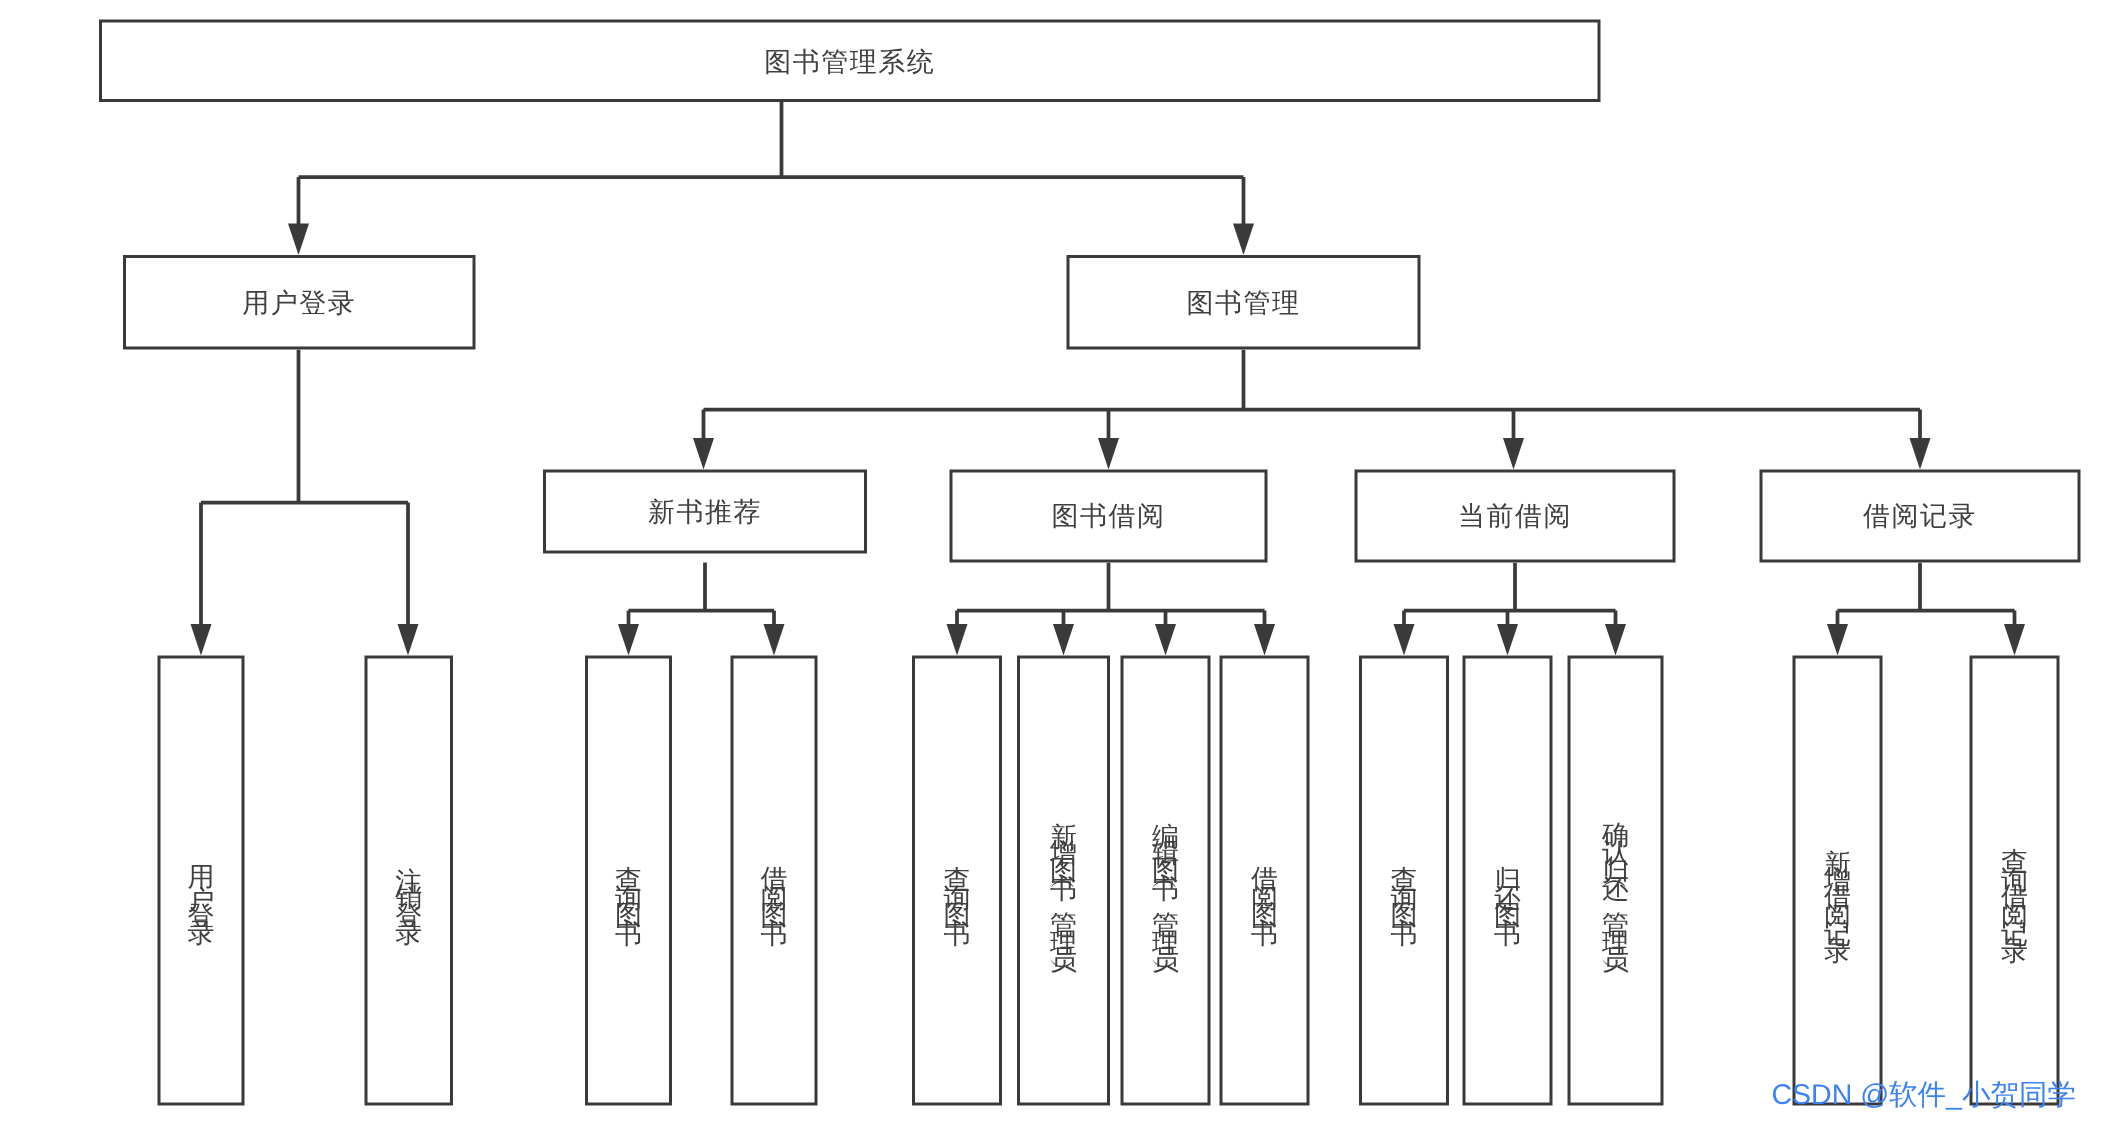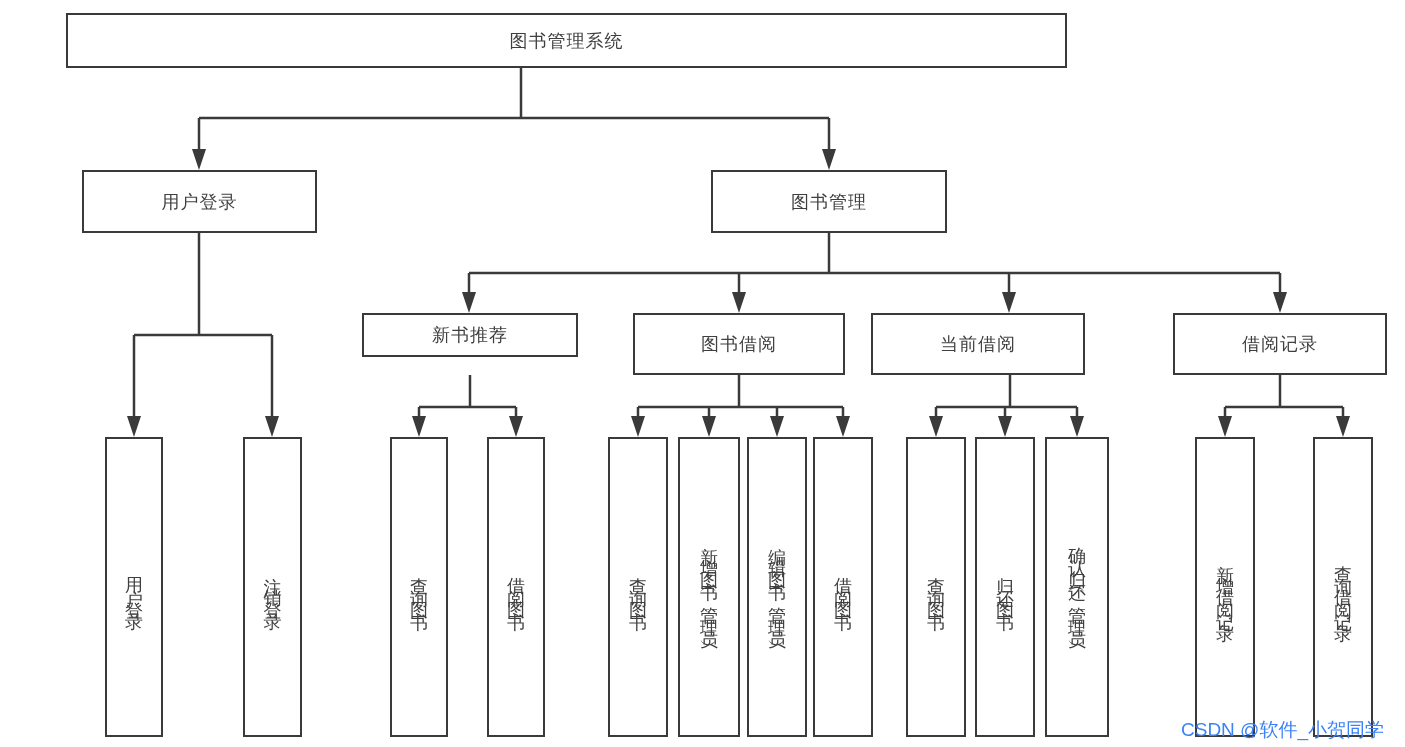--- a/index.html
+++ b/index.html
@@ -122,27 +122,27 @@
     <span>图书管理系统</span>
   </div>
 
   <div class="node h-node" style="left:82px; top:170px; width:235px; height:63px;">
     <span>用户登录</span>
   </div>
   <div class="node h-node" style="left:711px; top:170px; width:236px; height:63px;justify-content:center;">
     <span>图书管理</span>
   </div>
 
-  <div class="node h-node" style="left:362px; top:313px; width:216px; height:44px;">
+  <div class="node h-node" style="left:362px; top:313px; width:216px; height:56px;">
     <span>新书推荐</span>
   </div>
   <div class="node h-node" style="left:633px; top:313px; width:212px; height:62px;">
     <span>图书借阅</span>
   </div>
-  <div class="node h-node" style="left:871px; top:313px; width:214px; height:62px;">
+  <div class="node h-node" style="left:903px; top:313px; width:214px; height:62px;">
     <span>当前借阅</span>
   </div>
   <div class="node h-node" style="left:1173px; top:313px; width:214px; height:62px;">
     <span>借阅记录</span>
   </div>
 
   <div class="node v-node" style="left:105px; top:437px; width:58px; height:300px;">
     <span>用户登录</span>
   </div>
   <div class="node v-node" style="left:243px; top:437px; width:59px; height:300px;">

